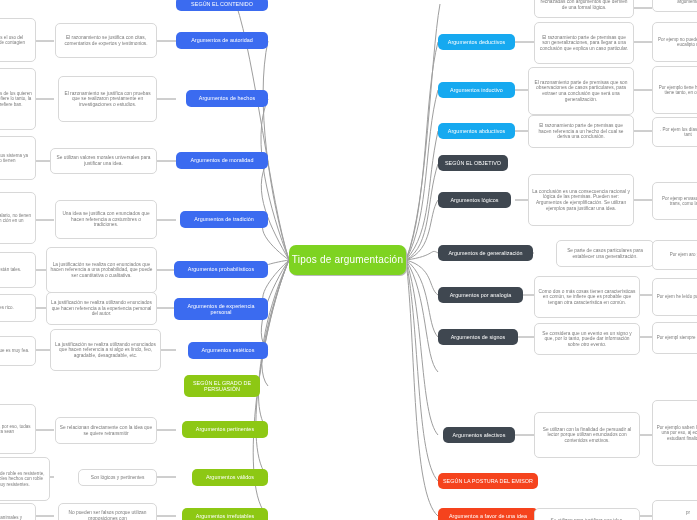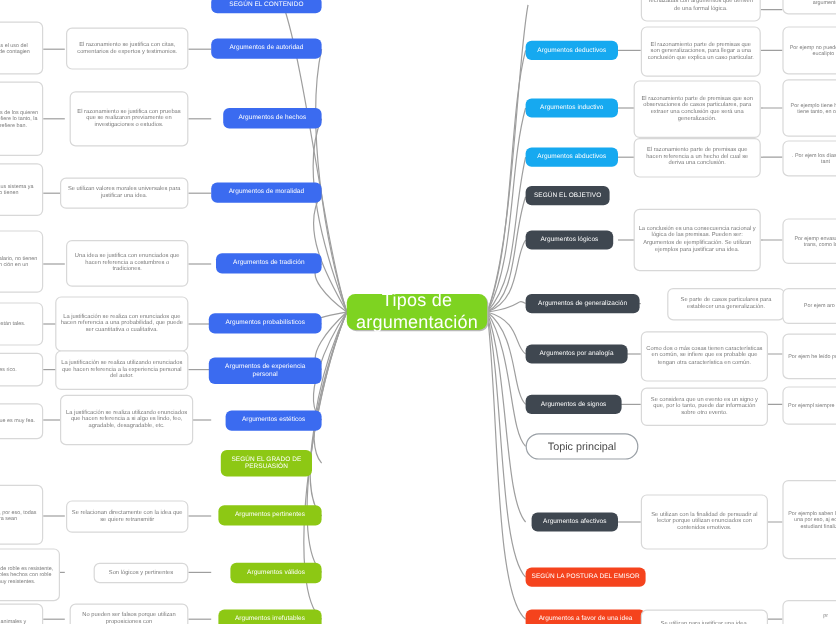--- a/index.html
+++ b/index.html
@@ -16,21 +16,21 @@
   .node{
     position:absolute;box-sizing:border-box;
     display:flex;align-items:center;justify-content:center;
     text-align:center;line-height:1.18;
     border-radius:5px;
   }
 
   
   .central{
     background:#7ed321;color:#ffffff;border-radius:7px;
-    font-size:15px;letter-spacing:.2px;
+    font-size:10px;letter-spacing:.2px;
     box-shadow:1px 1px 0 #b9b9b9;
   }
   
   .chip{color:#ffffff;font-size:5.4px;letter-spacing:.05px;padding:2px 4px;}
   .chip.blue{background:#3b6bf0;}
   .chip.cyan{background:#16a9f0;}
   .chip.green{background:#8dc814;}
   .chip.slate{background:#3f4750;}
   .chip.red{background:#f5431d;}
   .chip.greenhdr{background:#8dc814;}
@@ -132,21 +132,20 @@
       <path d="M634,253 L652,253"></path>
       <path d="M634,295 L652,295"></path>
       <path d="M634,337 L652,337"></path>
       <path d="M634,435 L652,435"></path>
       <path d="M634,516 L652,516"></path>
     </g>
   </svg>
 
   <div class="node central" style="left:289px;top:245px;width:117px;height:30px;">Tipos de argumentación</div>
 
-  <div class="node pill" style="left:438px;top:361px;width:94px;height:22px;">Topic principal</div>
 
   <div class="node chip bluehdr" style="left:176px;top:-3px;width:92px;height:14px;">SEGÚN EL CONTENIDO</div>
   <div class="node chip greenhdr" style="left:184px;top:375px;width:76px;height:22px;">SEGÚN EL GRADO DE PERSUASIÓN</div>
 
   <div class="node chip blue" style="left:176px;top:32px;width:92px;height:17px;">Argumentos de autoridad</div>
   <div class="node chip blue" style="left:186px;top:90px;width:82px;height:17px;">Argumentos de hechos</div>
   <div class="node chip blue" style="left:176px;top:152px;width:92px;height:17px;">Argumentos de moralidad</div>
   <div class="node chip blue" style="left:180px;top:211px;width:88px;height:17px;">Argumentos de tradición</div>
   <div class="node chip blue" style="left:174px;top:261px;width:94px;height:17px;">Argumentos probabilísticos</div>
   <div class="node chip blue" style="left:174px;top:298px;width:94px;height:22px;">Argumentos de experiencia personal</div>

